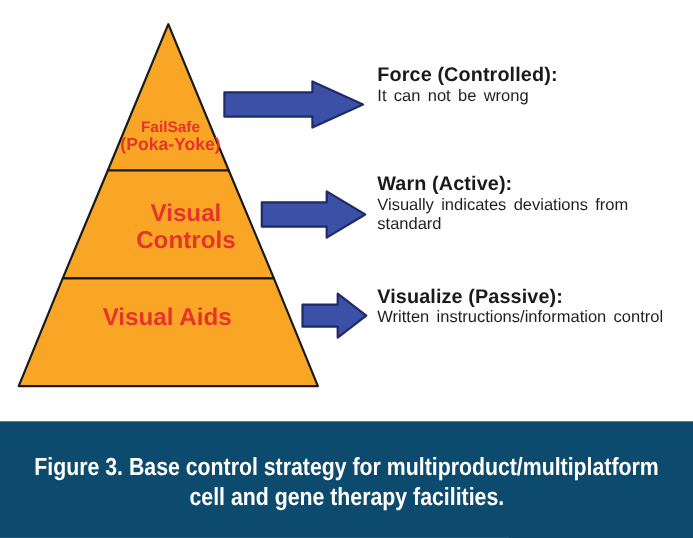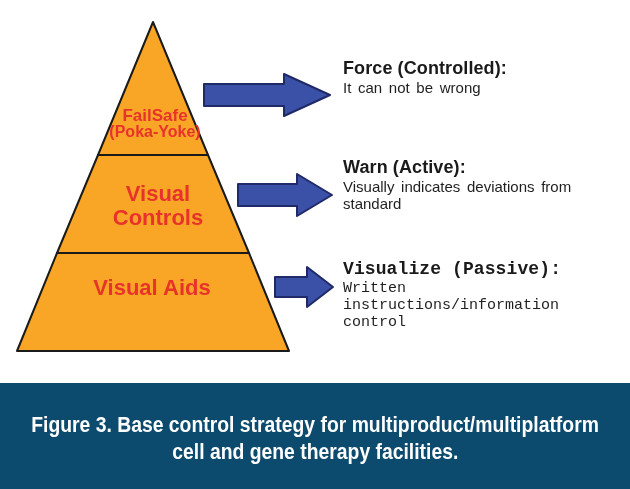--- a/index.html
+++ b/index.html
@@ -28,29 +28,29 @@
     font-weight: bold;
     text-align: center;
   }
   .failsafe-wrap {
     left: 75px;
     top: 106px;
     width: 160px;
     text-align: center;
   }
   .failsafe-main {
-    font-size: 17px;
+    font-size: 14px;
     line-height: 19px;
   }
   .failsafe-sub {
     font-size: 16px;
     line-height: 14px;
   }
   .visual-controls {
-    left: 88px;
+    left: 99px;
     top: 182px;
     width: 140px;
     font-size: 22px;
     line-height: 24px;
   }
   .visual-aids {
     left: 82px;
     top: 276px;
     width: 140px;
     font-size: 22px;
@@ -71,21 +71,21 @@
   }
   .annotation .body {
     font-size: 15px;
     color: #1f1f1f;
     line-height: 17px;
     word-spacing: 2.5px;
     width: 272px;
   }
   .annotation-1 { top: 58px; }
   .annotation-2 { top: 157px; }
-  .annotation-3 { top: 259px; font-family: Liberation Mono, monospace; }
+  .annotation-3 { top: 259px; }
 
   
   .caption-bar {
     left: 0;
     top: 383px;
     width: 630px;
     height: 106px;
     background: #0c4a6e;
     display: flex;
     flex-direction: column;

